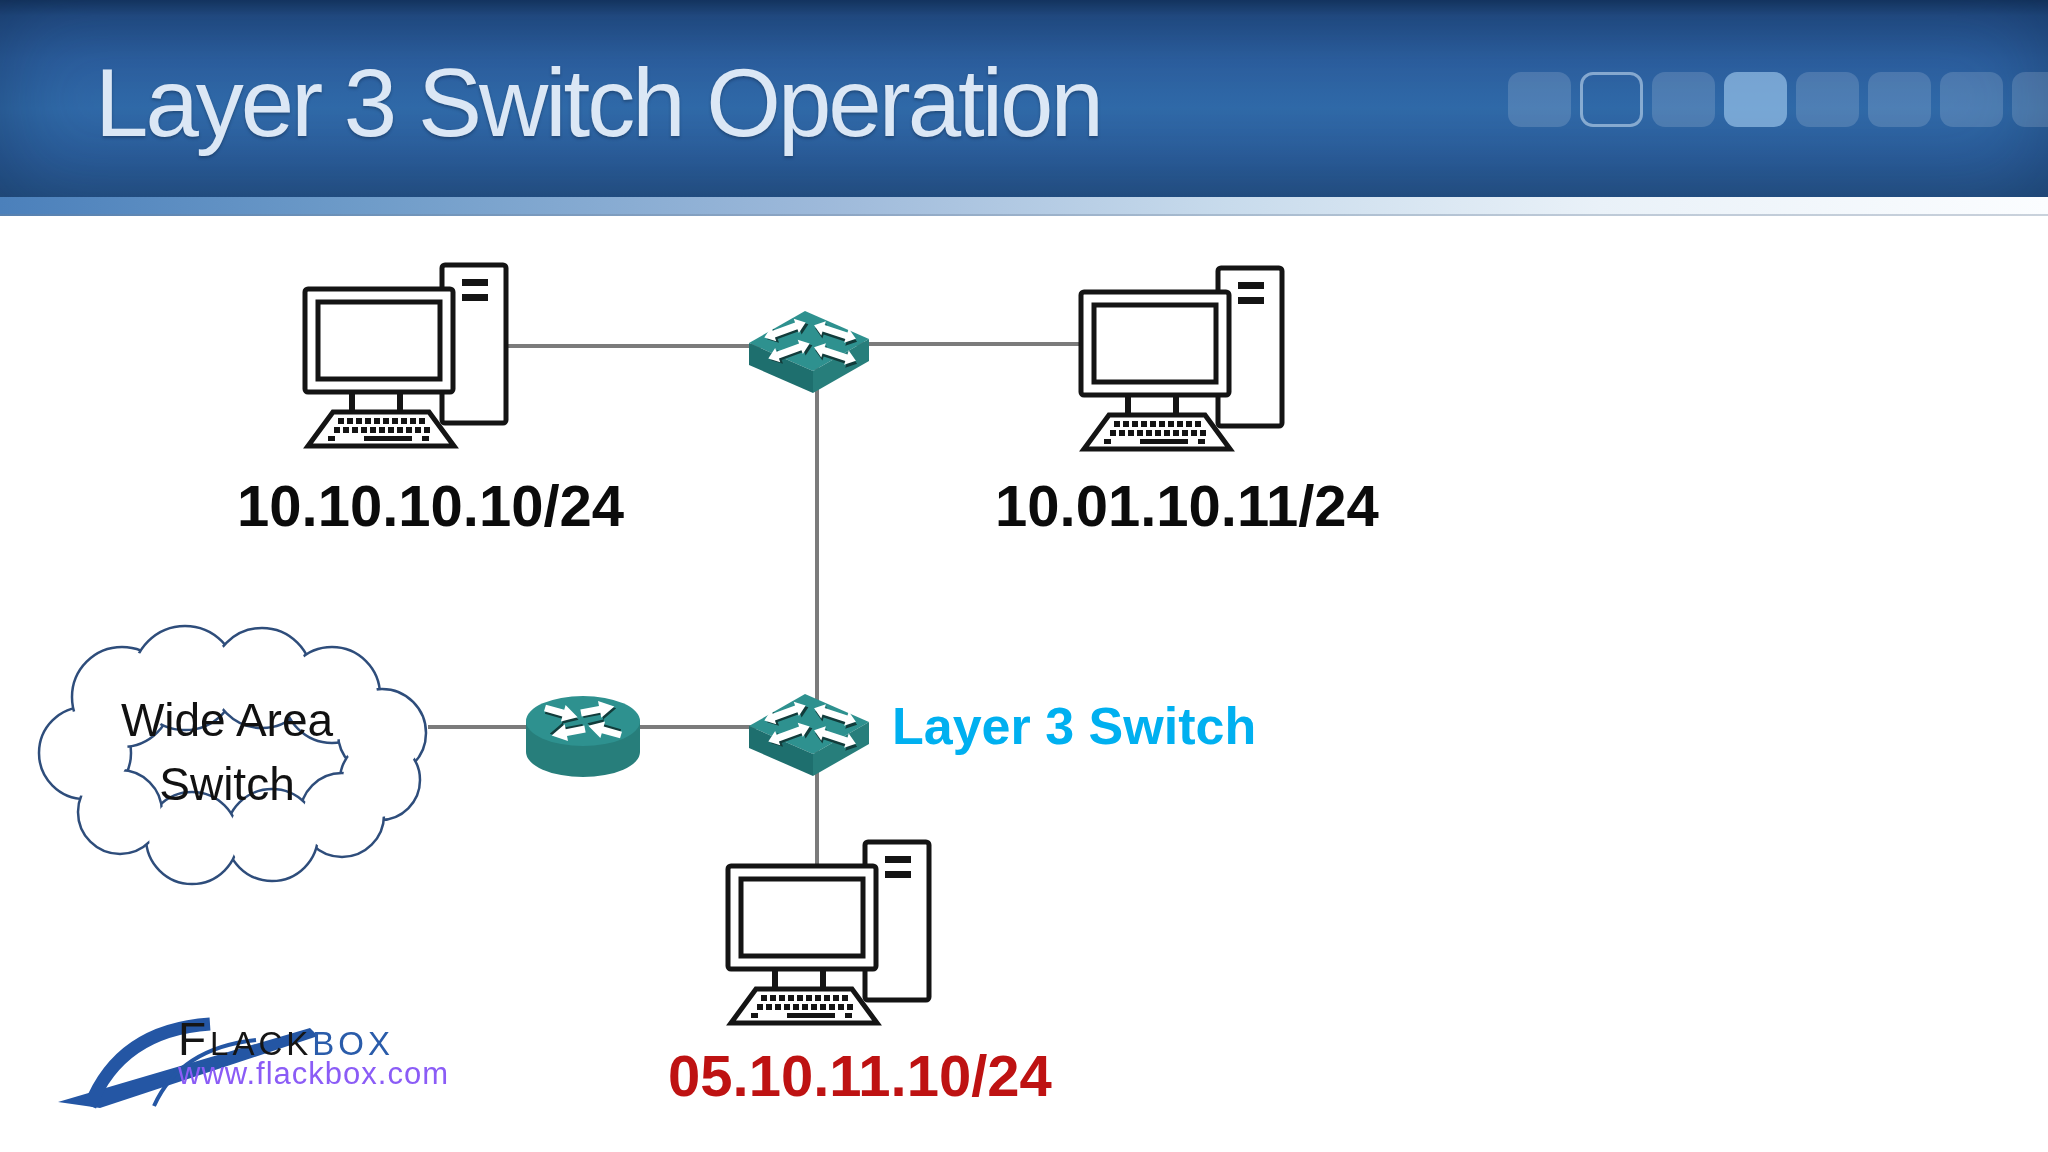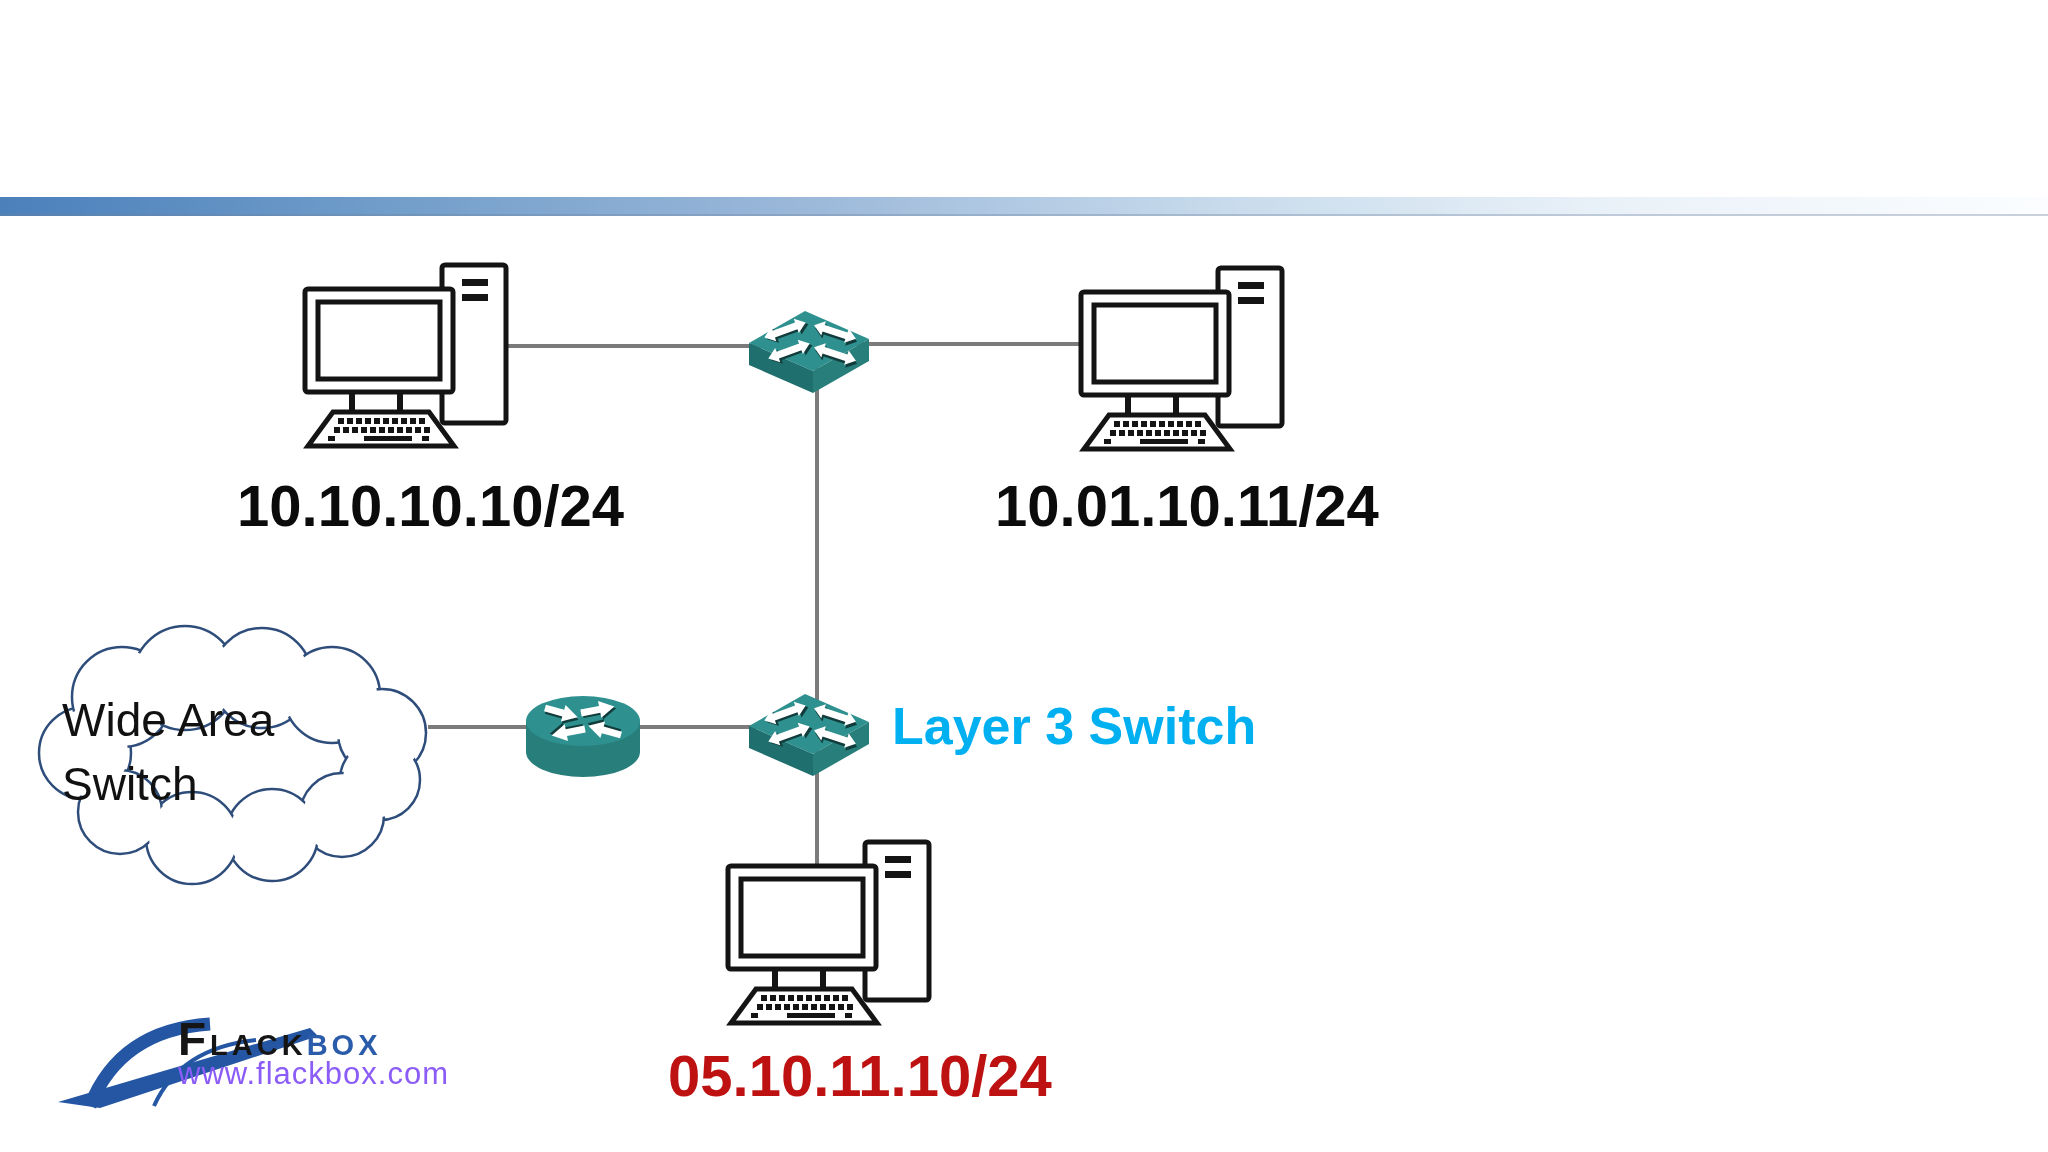--- a/index.html
+++ b/index.html
@@ -32,44 +32,55 @@
   .sq.bright  { background:rgba(168,208,243,.6); }
 
   
   .lbl {
     position:absolute; font-weight:bold; color:#0b0b0b; font-size:58px;
     width:360px; text-align:center; white-space:nowrap;
   }
   .lbl-red  { color:#be1212; }
   .lbl-l3   { position:absolute; font-weight:bold; color:#00b0f0; font-size:52px; white-space:nowrap; }
   .wan-text {
-    position:absolute; left:62px; top:688px; width:330px; text-align:left;
+    position:absolute; left:62px; top:688px; width:330px; text-align:center;
     font-size:46px; line-height:64px; color:#111111;
   }
 
   
   .brand {
-    position:absolute; left:178px; top:1012px; font-size:29px; letter-spacing:4px;
-    color:#151515; font-weight:700; white-space:nowrap;
+    position:absolute; left:178px; top:1012px; font-size:33px; letter-spacing:4px;
+    color:#151515; font-weight:400; white-space:nowrap;
   }
   .brand::first-letter { font-size:46px; }
   .brand .box { color:#2a5caa; }
   .brand-url {
     position:absolute; left:178px; top:1056px; font-size:31px; letter-spacing:1px;
     color:#8b5cf6; white-space:nowrap;
   }
   svg { display:block; }
   .diagram { position:absolute; left:0; top:0; }
   .logo-icon { position:absolute; left:58px; top:1002px; }
 </style>
 </head>
 <body>
 
 <div class="slide">
 
+  <div class="header">
+    <div class="title">Layer 3 Switch Operation</div>
+    <div class="sq" style="left:1508px"></div>
+    <div class="sq outline" style="left:1580px"></div>
+    <div class="sq" style="left:1652px"></div>
+    <div class="sq bright" style="left:1724px"></div>
+    <div class="sq" style="left:1796px"></div>
+    <div class="sq" style="left:1868px"></div>
+    <div class="sq" style="left:1940px"></div>
+    <div class="sq" style="left:2012px"></div>
+  </div>
   <div class="header-band"></div>
 
   <svg class="diagram" width="2048" height="1152" viewBox="0 0 2048 1152">
     <defs>
 
       <g id="dar">
         <polygon points="-22,0 -12,-7.5 -12,-3.5 12,-3.5 12,-7.5 22,0 12,7.5 12,3.5 -12,3.5 -12,7.5" transform="translate(2,2.5)" fill="#123c3b"></polygon>
         <polygon points="-22,0 -12,-7.5 -12,-3.5 12,-3.5 12,-7.5 22,0 12,7.5 12,3.5 -12,3.5 -12,7.5" fill="#ffffff"></polygon>
       </g>
 

